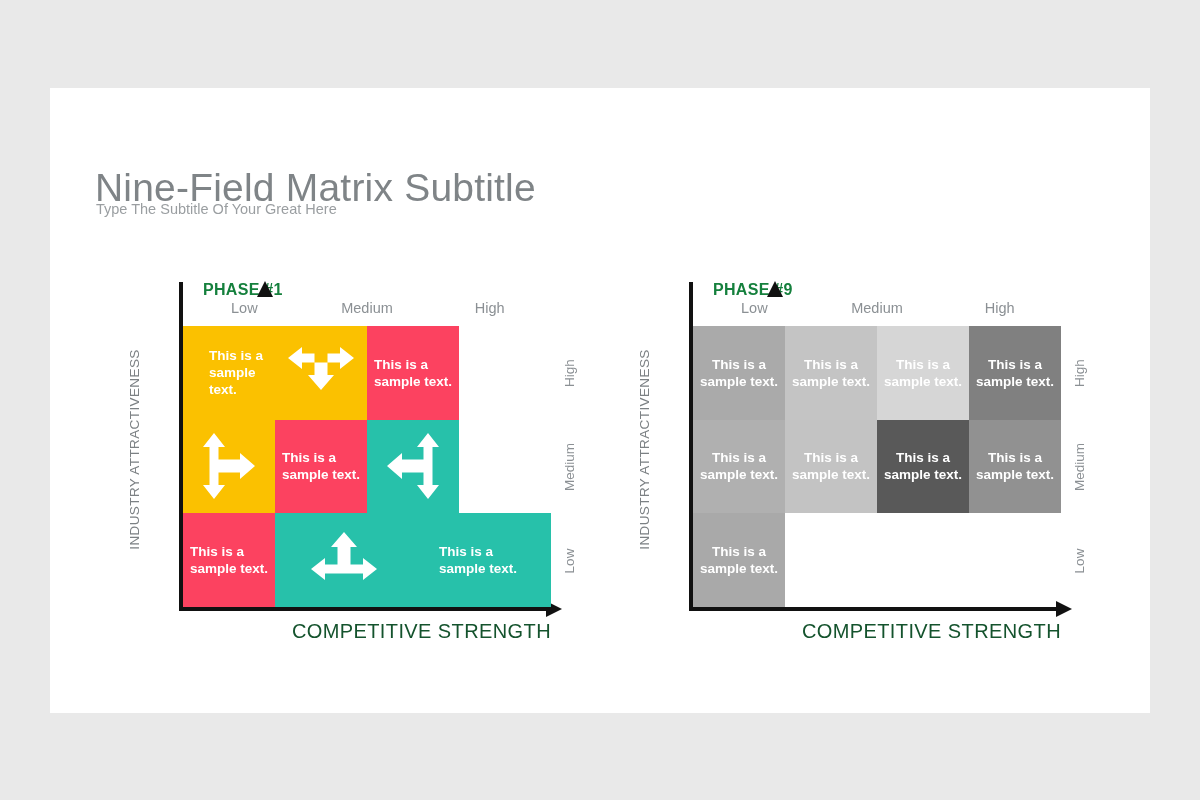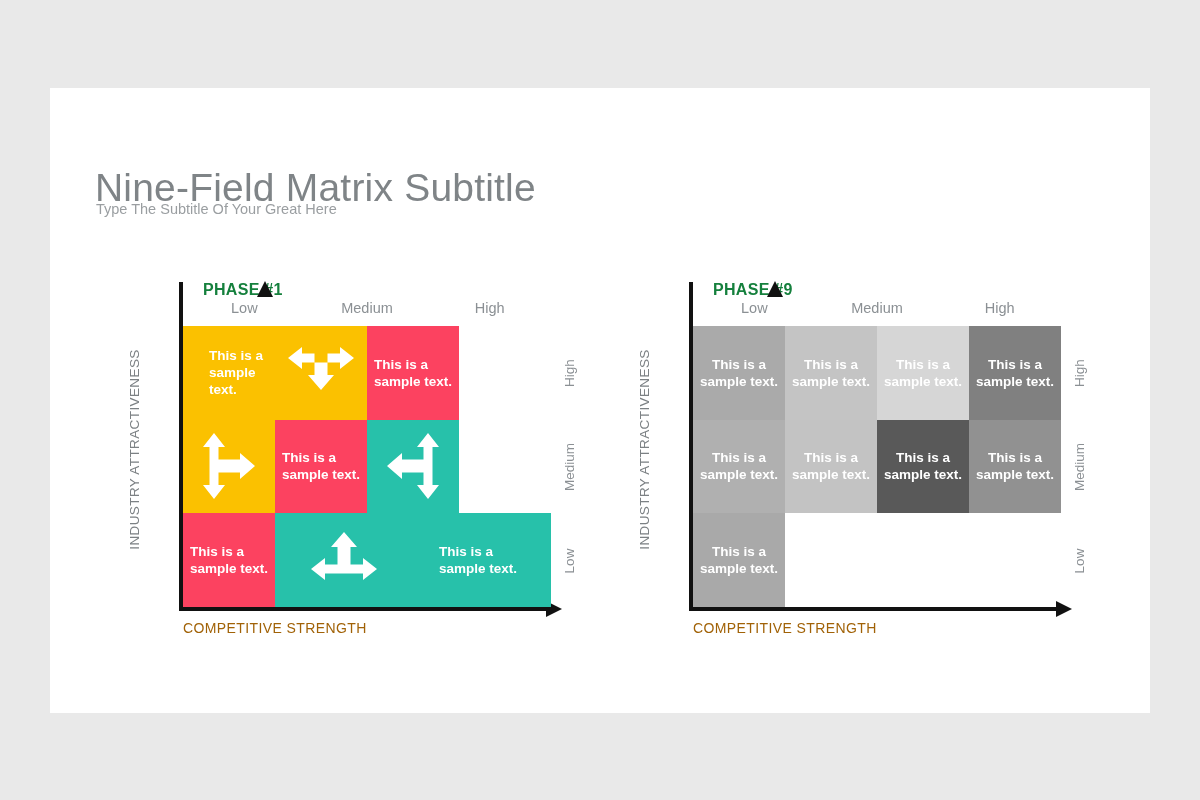--- a/index.html
+++ b/index.html
@@ -113,23 +113,23 @@
     font-size: 13.5px;
     color: #7c8184;
     letter-spacing: 0.4px;
     white-space: nowrap;
   }
   .axis-label-x {
     position: absolute;
     left: 88px;
     top: 350px;
     width: 368px;
-    text-align: left;
-    font-size: 14px;
-    color: #a16207;
+    text-align: right;
+    font-size: 20px;
+    color: #14532d;
     letter-spacing: 0.4px;
     white-space: nowrap;
   }
 
   
   .col-headers {
     position: absolute;
     left: 88px;
     top: 30px;
     width: 368px;

